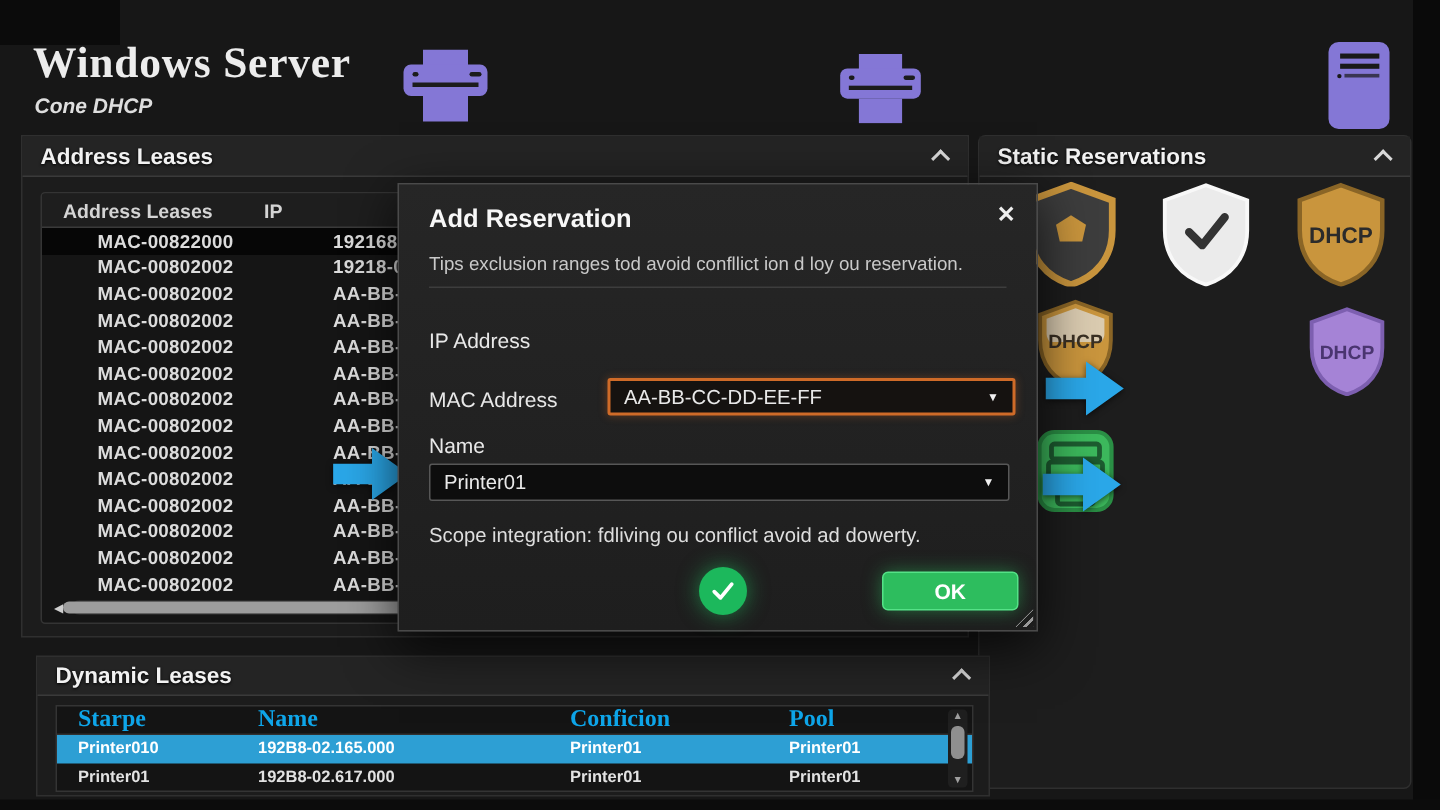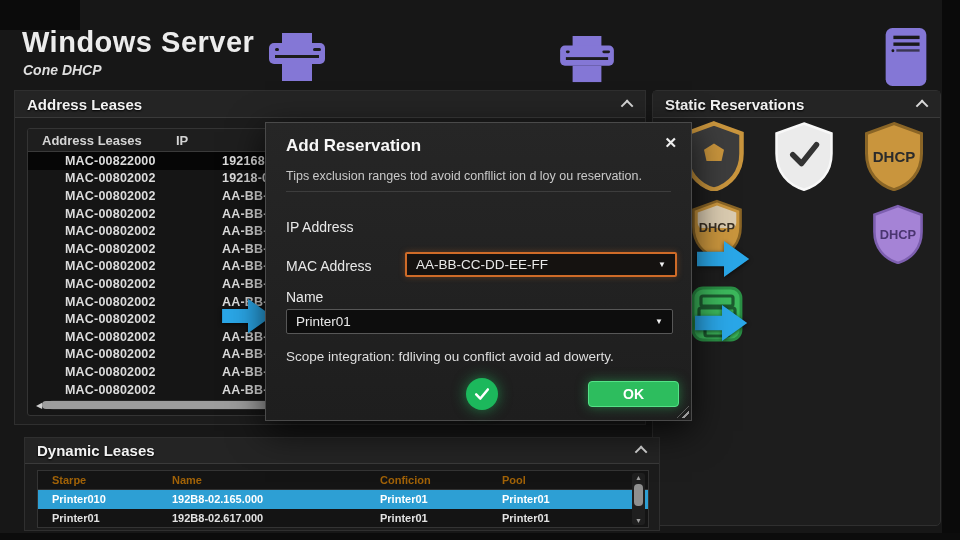--- a/index.html
+++ b/index.html
@@ -6,21 +6,21 @@
   html,body { width:960px; height:540px; overflow:hidden; }
   body { font-family:"Liberation Sans", sans-serif; background:#171717; position:relative; color:#e6e6e6; }
   .abs { position:absolute; }
 
   
   .corner-box { left:0; top:0; width:80px; height:30px; background:#0b0b0b; }
   .right-strip { right:0; top:0; width:18px; height:540px; background:#0a0a0a; }
   .bottom-strip { left:0; bottom:0; width:960px; height:7px; background:#0c0c0c; }
 
   
-  .app-title { left:22px; top:26px; font-size:29px; font-weight:600; color:#ececec; letter-spacing:.5px; }
+  .app-title { left:22px; top:26px; font-size:29px; font-weight:600; color:#ececec; letter-spacing:.5px;font-family:Liberation Serif, serif; }
   .app-subtitle { left:23px; top:62px; font-size:14px; font-weight:700; color:#dedede;font-style:italic; }
 
   
   .panel { background:#1c1c1c; border:1px solid #2f2f2f; z-index:1; }
   .panel-header { position:absolute; left:0; right:0; top:0; height:27px; background:#242424;
     border-bottom:1px solid #3a3a3a; display:flex; align-items:center; padding:0 12px; }
   .panel-title { font-size:15px; font-weight:700; color:#f2f2f2; text-shadow:0 1px 2px #000; }
   .chev { margin-left:auto; width:9px; height:9px; border-left:2px solid #d8d8d8; border-top:2px solid #d8d8d8;
     transform:rotate(45deg) translateY(2px); }
 
@@ -70,25 +70,25 @@
   
   #static-panel { left:652px; top:90px; width:289px; height:436px; border-radius:5px; background:#1d1d1d; }
   .badge { position:absolute; }
   .badge svg text { font-family:"Liberation Sans", sans-serif; }
 
   
   #dynamic-panel { left:24px; top:437px; width:636px; height:94px; }
   .dl-table { position:absolute; left:12px; top:32px; width:612px; height:58px; background:#141414;
     border:1px solid #343434; overflow:hidden; }
   .dl-colrow { display:flex; height:19px; align-items:center; border-bottom:1px solid #303030; }
-  .dl-colrow span { font-size:11px; font-weight:700; color:#a16207; }
+  .dl-colrow span { font-size:16px; font-weight:700; color:#0ea5e9;font-family:Liberation Serif, serif; }
   .dl-c1 { width:134px; padding-left:14px; }
   .dl-c2 { width:208px; }
   .dl-c3 { width:122px; }
-  .dl-c4 { flex:1; }
+  .dl-c4 { flex:1;margin-left:24px; }
   .dl-row { display:flex; height:18.5px; align-items:center; }
   .dl-row span { font-size:11px; font-weight:600; color:#e2e2e2; }
   .dl-row.selected { background:#2d9fd4; }
   .dl-row.selected span { color:#ffffff; }
   .vscroll { position:absolute; right:3px; top:2px; bottom:2px; width:13px; background:#1f1f1f; border-radius:3px; }
   .vscroll .up, .vscroll .down { position:absolute; left:0; right:0; text-align:center; font-size:7px; color:#9f9f9f; }
   .vscroll .up { top:1px; } .vscroll .down { bottom:1px; }
   .vscroll-thumb { position:absolute; left:2px; top:11px; width:9px; height:22px; background:#8f8f8f; border-radius:4px; }
 </style>
 </head>

